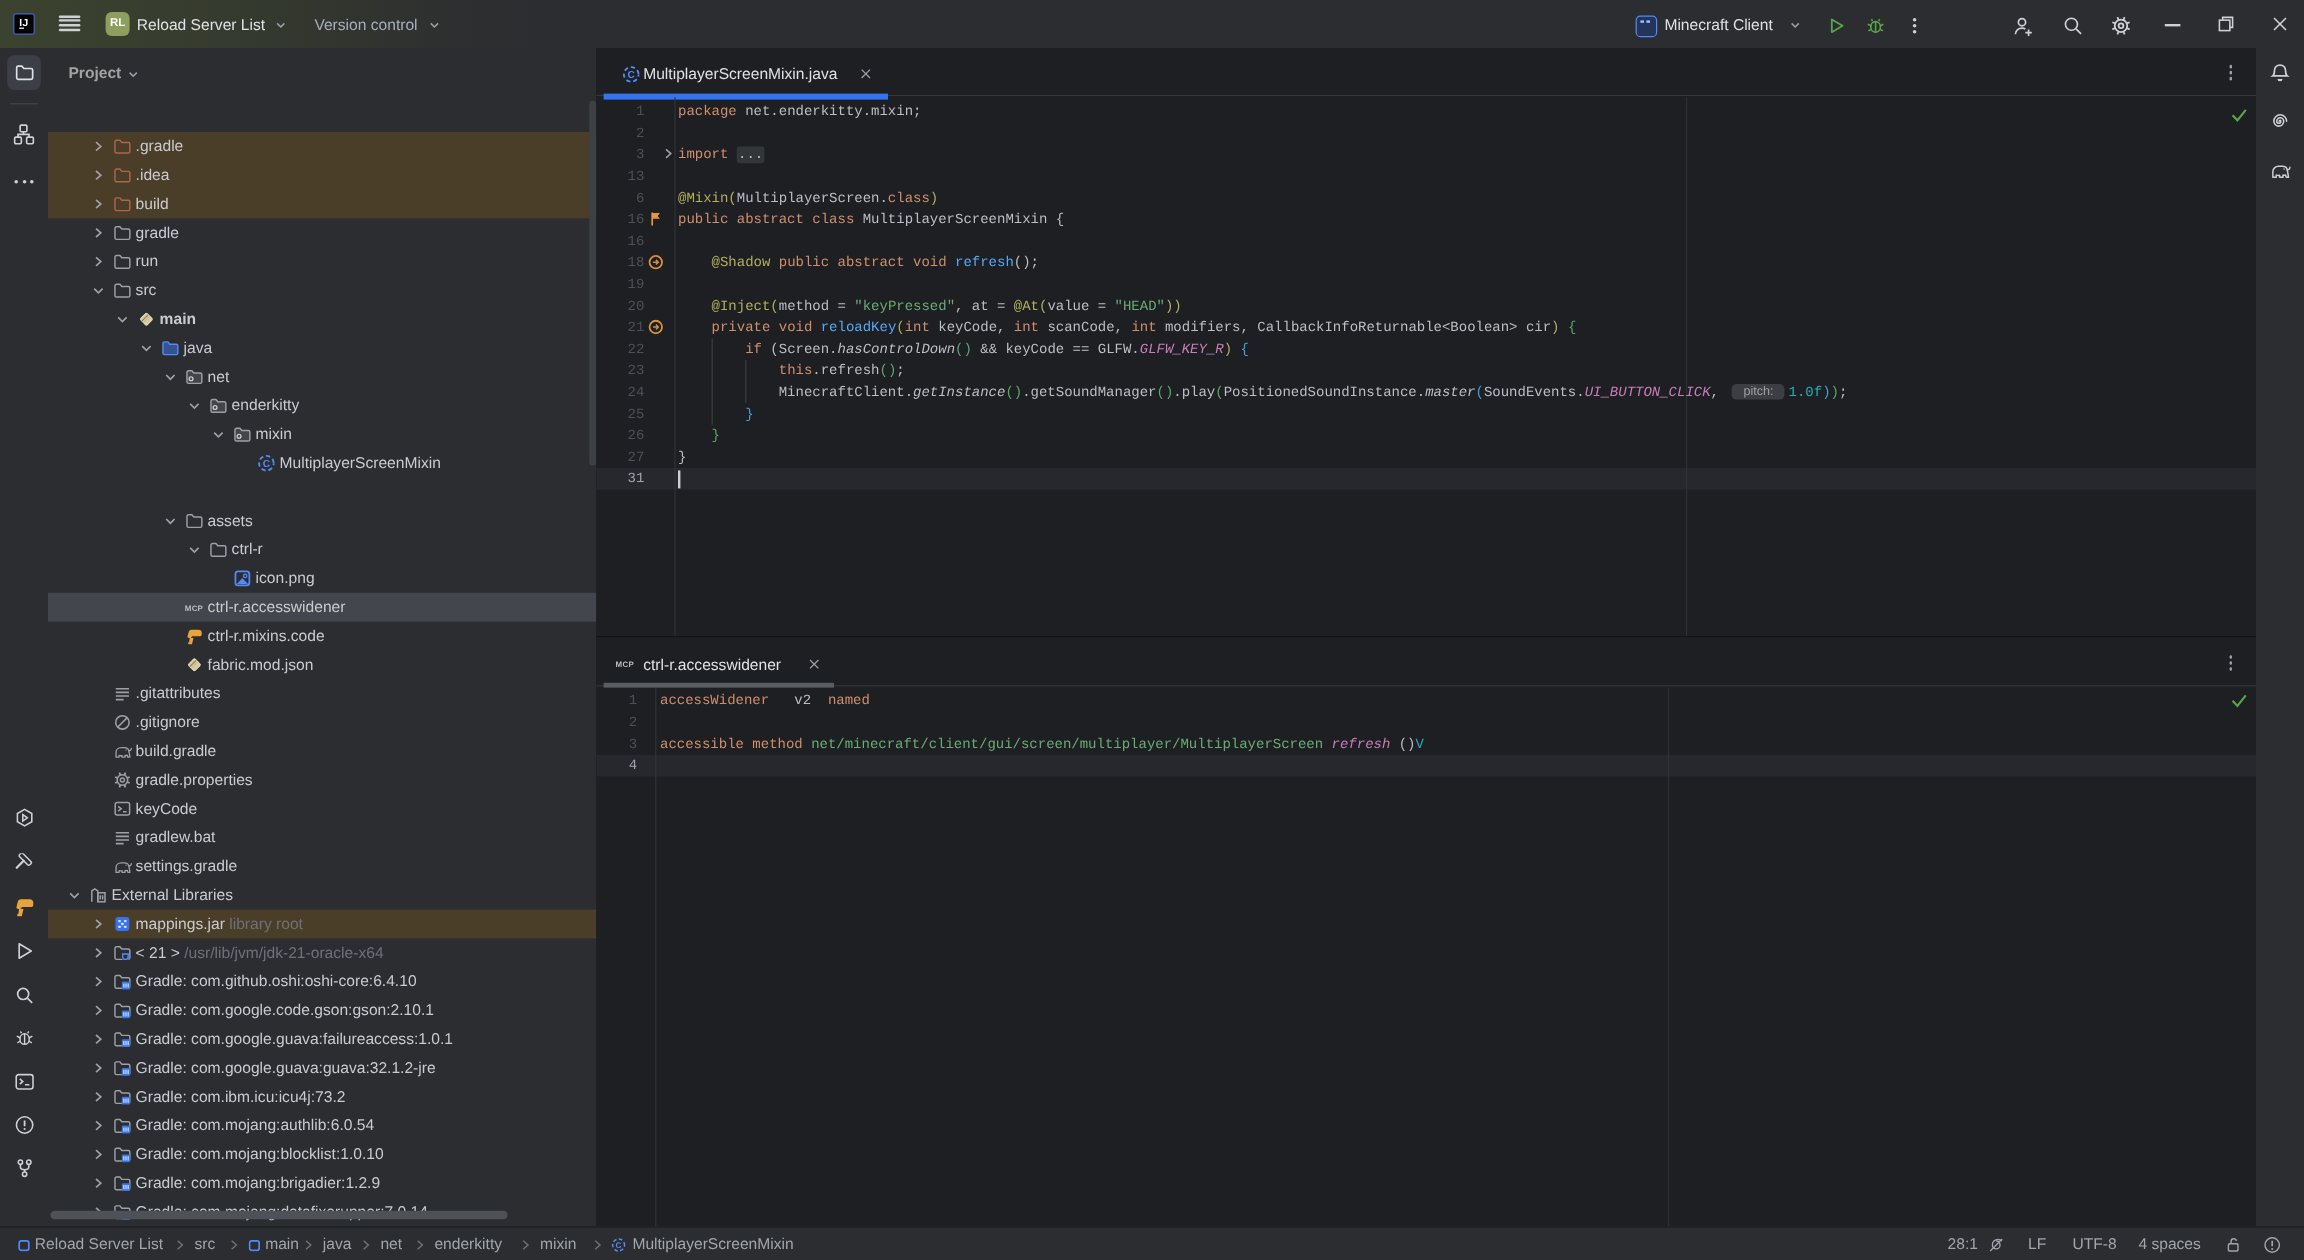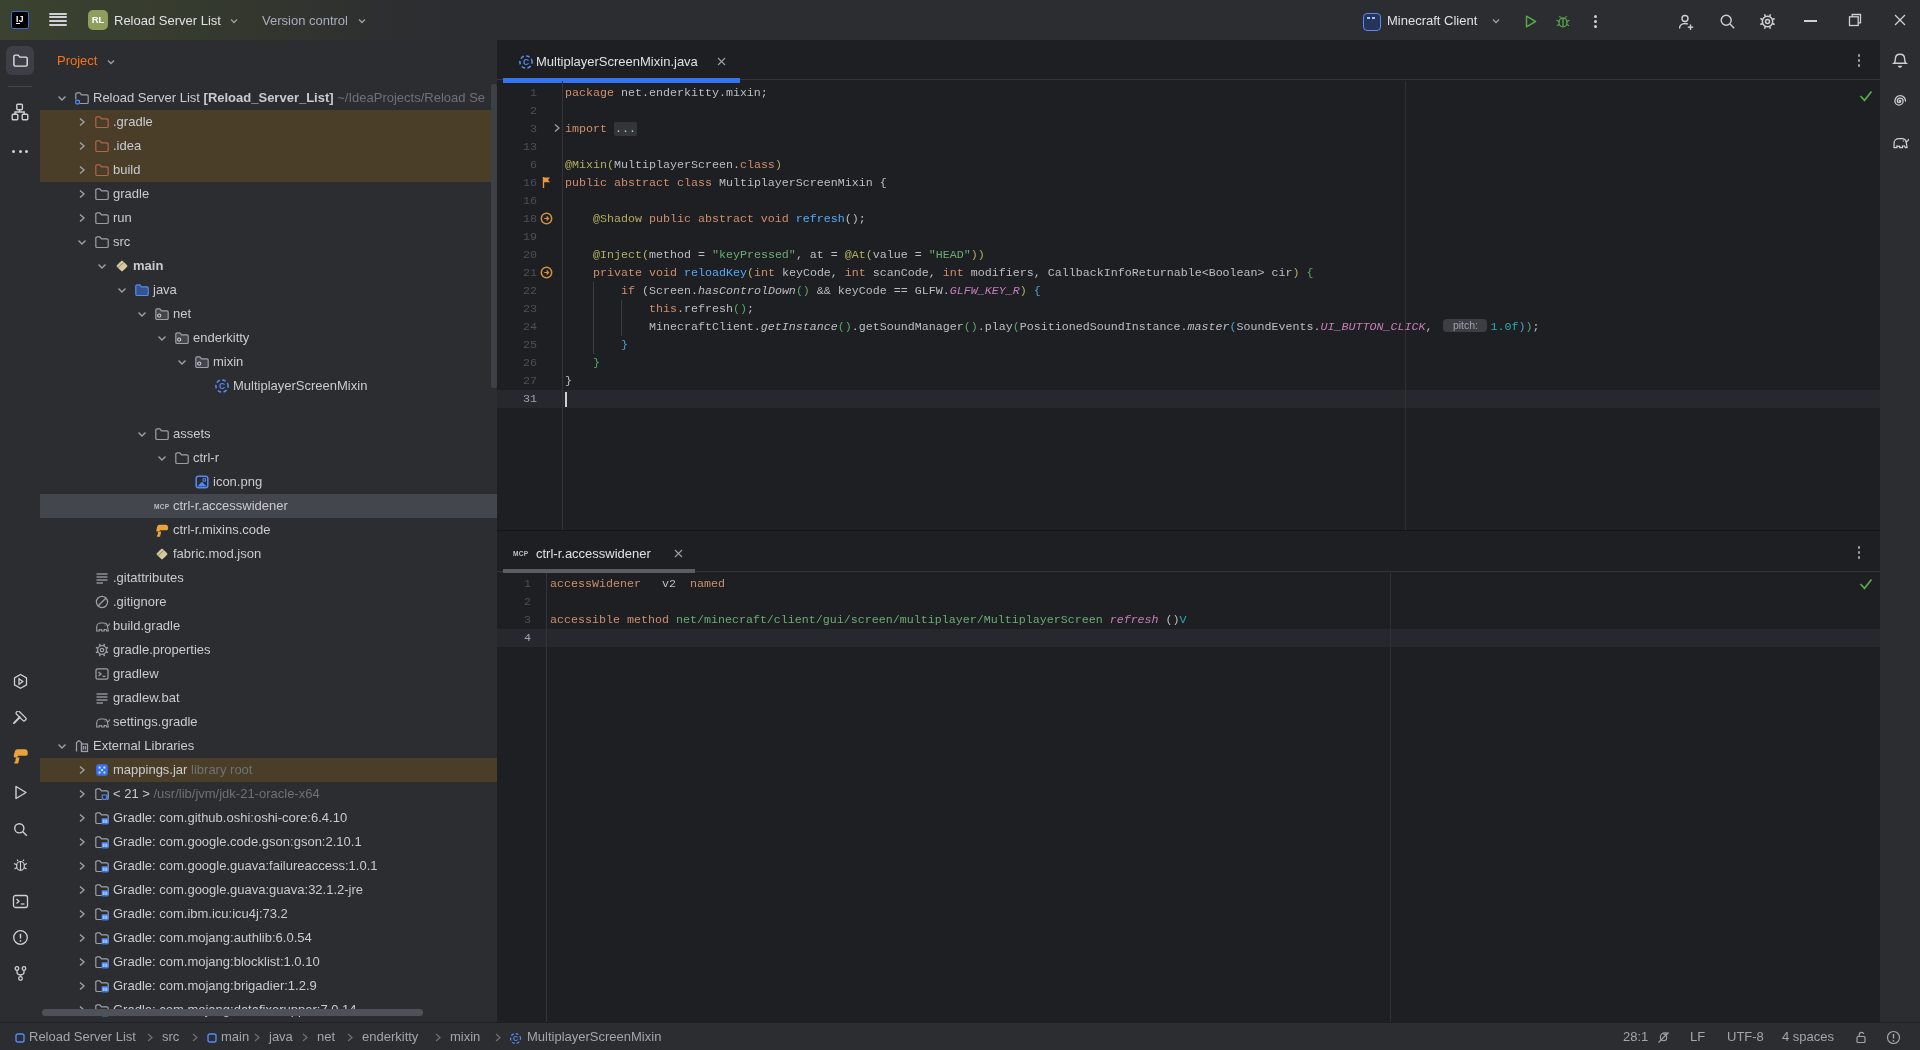--- a/index.html
+++ b/index.html
@@ -173,38 +173,27 @@
     <svg class="abs" style="left:12px;top:925px" width="17" height="17" viewBox="0 0 17 17">
       <g fill="none" stroke="#ced0d6" stroke-width="1.3">
         <circle cx="5" cy="3.5" r="1.8"></circle>
         <circle cx="12" cy="3.5" r="1.8"></circle>
         <circle cx="8.5" cy="13.5" r="1.8"></circle>
         <path d="M5 5.3v2c0 1.5 1.5 2.5 3.5 2.5s3.5-1 3.5-2.5v-2M8.5 9.8v1.9"></path>
       </g>
     </svg>
   </div>
 <div id="proj">
-    <div class="abs" style="left:17px;top:13px;color:#f97316;font-size:13px;font-weight:normal">Project</div>
+    <div class="abs" style="left:17px;top:13px;color:#a3a3a3;font-size:13px;font-weight:bold">Project</div>
     <svg class="abs" style="left:64px;top:15px" width="14" height="14" viewBox="0 0 14 14">
       <path d="M4 5.5l3 3 3-3" fill="none" stroke="#9da0a8" stroke-width="1.3"></path>
     </svg>
     <div class="abs" style="left:0;top:70px;width:457px;height:72px;background:#4a3e28"></div>
     <div class="abs" style="left:0;top:454px;width:457px;height:24px;background:#43464c"></div>
     <div class="abs" style="left:0;top:718px;width:457px;height:24px;background:#4a3e28"></div>
-    <div class="trow" style="top:46px">
-      <svg class="tchev" style="left:14px" width="16" height="16" viewBox="0 0 16 16">
-        <path d="M4.5 6.5l3.5 3.5 3.5-3.5" fill="none" stroke="#9da0a8" stroke-width="1.4"></path>
-      </svg>
-      <span class="tico" style="left:34px"><svg width="16" height="16" viewBox="0 0 16 16">
-          <path d="M1.8 4.2c0-.7.6-1.3 1.3-1.3h2.8l1.6 1.9h5.4c.7 0 1.3.6 1.3 1.3v6.1c0 .7-.6 1.3-1.3 1.3H3.1c-.7 0-1.3-.6-1.3-1.3z" fill="none" stroke="#9da0a8" stroke-width="1.2"></path>
-          <rect x="1" y="9.5" width="5" height="5" fill="#2b2d30"></rect>
-          <rect x="1.8" y="10.3" width="3.6" height="3.6" fill="none" stroke="#548af7" stroke-width="1.2" rx="0.8"></rect>
-        </svg></span>
-      <span class="lbl" style="left:53px">Reload Server List <b>[Reload_Server_List]</b> <span class="sec">~/IdeaProjects/Reload Se</span></span>
-    </div>
     <div class="trow" style="top:70px">
       <svg class="tchev" style="left:34px" width="16" height="16" viewBox="0 0 16 16">
         <path d="M6 4.5l4 3.5-4 3.5" fill="none" stroke="#9da0a8" stroke-width="1.4"></path>
       </svg>
       <span class="tico" style="left:54px"><svg width="16" height="16" viewBox="0 0 16 16">
           <path d="M1.8 4.2c0-.7.6-1.3 1.3-1.3h2.8l1.6 1.9h5.4c.7 0 1.3.6 1.3 1.3v6.1c0 .7-.6 1.3-1.3 1.3H3.1c-.7 0-1.3-.6-1.3-1.3z" fill="none" stroke="#b3634b" stroke-width="1.2"></path>
         </svg></span>
       <span class="lbl" style="left:73px">.gradle</span>
     </div>
     <div class="trow" style="top:94px">
@@ -405,21 +394,21 @@
           </g>
         </svg></span>
       <span class="lbl" style="left:73px">gradle.properties</span>
     </div>
     <div class="trow" style="top:622px">
       <span class="tico" style="left:54px"><svg width="16" height="16" viewBox="0 0 16 16">
           <rect x="2" y="2.8" width="12" height="10.4" rx="1.6" fill="none" stroke="#9da0a8" stroke-width="1.25"></rect>
           <path d="M4.5 6l2.5 2-2.5 2" fill="none" stroke="#9da0a8" stroke-width="1.25"></path>
           <line x1="8.5" y1="10.4" x2="11.5" y2="10.4" stroke="#9da0a8" stroke-width="1.25"></line>
         </svg></span>
-      <span class="lbl" style="left:73px">gradlew</span>
+      <span class="lbl" style="left:73px">keyCode</span>
     </div>
     <div class="trow" style="top:646px">
       <span class="tico" style="left:54px"><svg width="16" height="16" viewBox="0 0 16 16">
           <g stroke="#9da0a8" stroke-width="1.3">
             <line x1="2.5" y1="4" x2="13.5" y2="4"></line>
             <line x1="2.5" y1="7" x2="13.5" y2="7"></line>
             <line x1="2.5" y1="10" x2="13.5" y2="10"></line>
             <line x1="2.5" y1="13" x2="9" y2="13"></line>
           </g>
         </svg></span>

